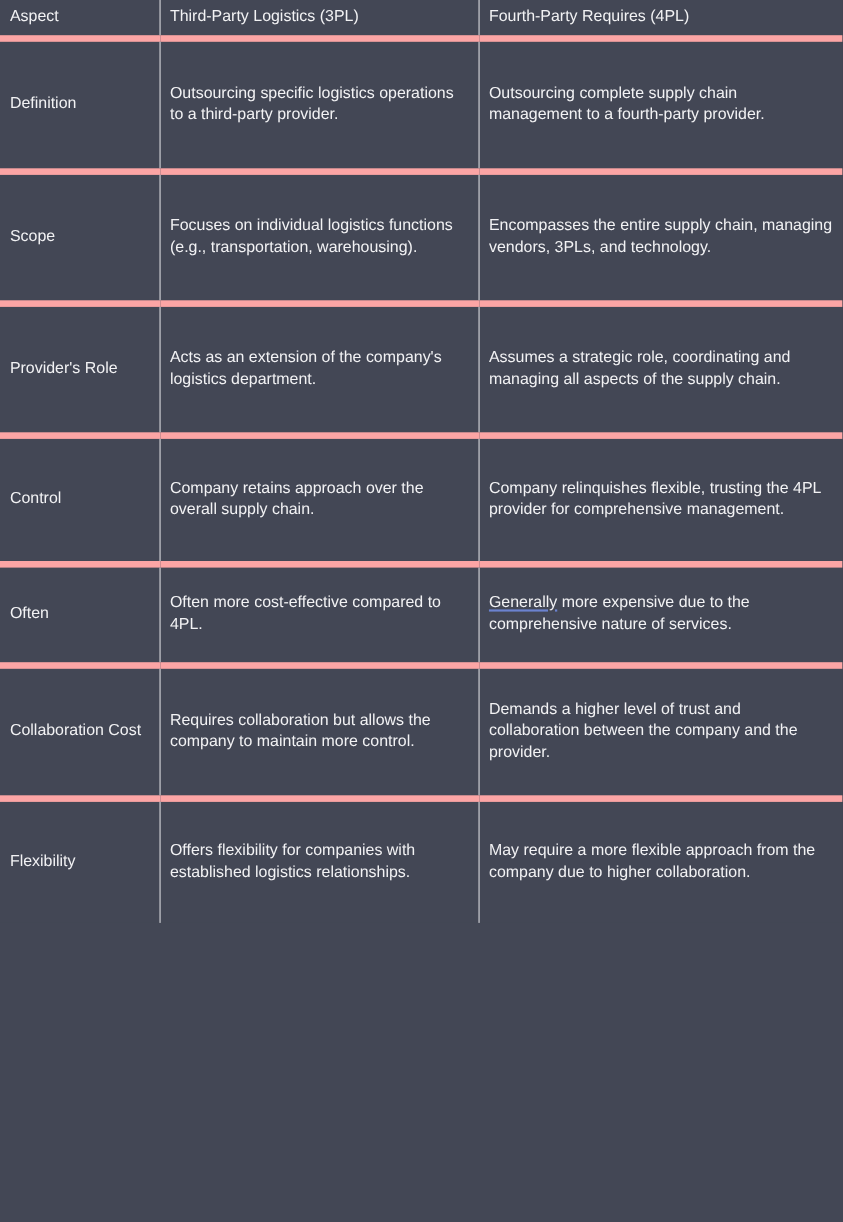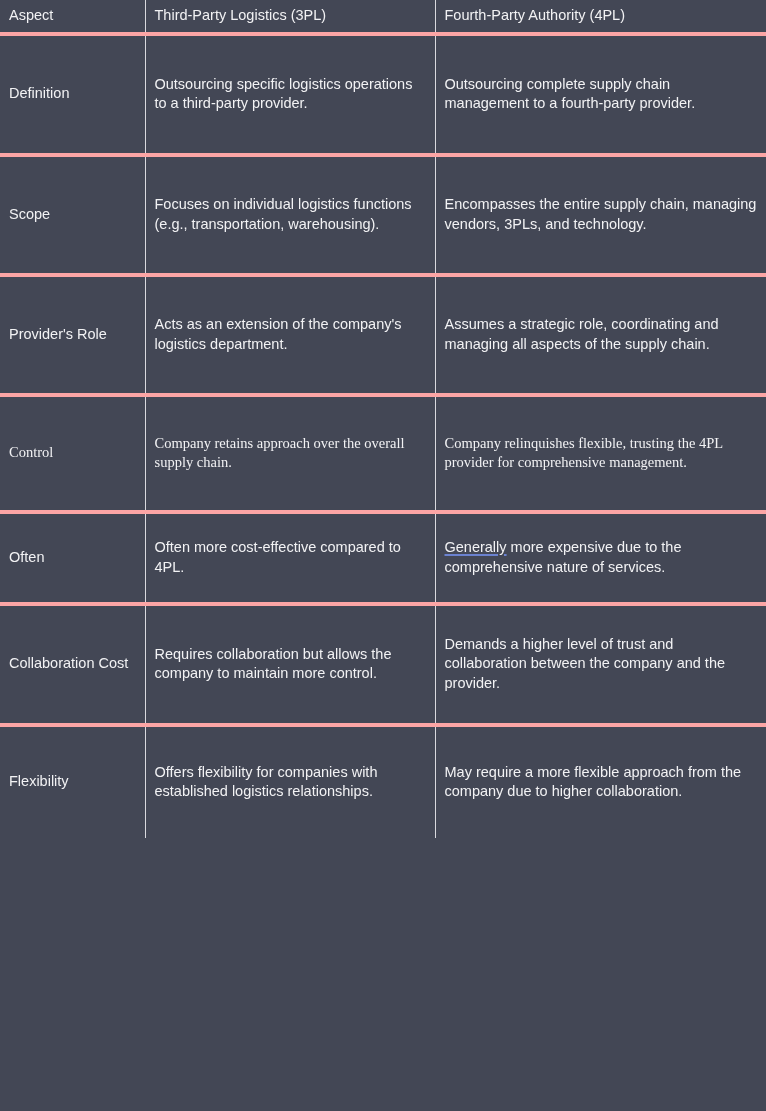--- a/index.html
+++ b/index.html
@@ -24,21 +24,21 @@
     border-collapse: collapse;
     table-layout: fixed;
     background: #434755;
   }
   table.comparison col.c-aspect { width: 145px; }
   table.comparison col.c-3pl    { width: 290px; }
   table.comparison col.c-4pl    { width: 331px; }
 
   table.comparison td {
     border-right: 1px solid #d9d9de;
-    border-bottom: 4px solid #fca5a5;
+    border-bottom: 6px solid #fca5a5;
     color: #f2f2f4;
     font-size: 14.5px;
     line-height: 1.35;
     padding: 6px 9px 6px 9px;
     vertical-align: middle;
     background: #434755;
     text-align: left;
     word-wrap: break-word;
   }
   
@@ -79,21 +79,21 @@
     <tbody>
 
       <tr class="header-row">
         <td class="aspect-cell">
           <span class="cell-text">Aspect</span>
         </td>
         <td class="va-mid">
           <span class="cell-text">Third-Party Logistics (3PL)</span>
         </td>
         <td class="va-mid last-col">
-          <span class="cell-text">Fourth-Party Authority (4PL)</span>
+          <span class="cell-text">Fourth-Party Requires (4PL)</span>
         </td>
       </tr>
 
       <tr style="height:121px;">
         <td class="aspect-cell">
           <span class="cell-text">Definition</span>
         </td>
         <td class="va-mid">
           <span class="cell-text">Outsourcing specific logistics operations to a third-party provider.</span>
         </td>
@@ -119,21 +119,21 @@
           <span class="cell-text">Provider's Role</span>
         </td>
         <td class="va-mid">
           <span class="cell-text">Acts as an extension of the company's logistics department.</span>
         </td>
         <td class="va-mid last-col">
           <span class="cell-text">Assumes a strategic role, coordinating and managing all aspects of the supply chain.</span>
         </td>
       </tr>
 
-      <tr style="height:117px;font-family:Liberation Serif, serif;">
+      <tr style="height:117px;">
         <td class="aspect-cell">
           <span class="cell-text">Control</span>
         </td>
         <td class="va-mid">
           <span class="cell-text">Company retains approach over the overall supply chain.</span>
         </td>
         <td class="va-mid last-col">
           <span class="cell-text">Company relinquishes flexible, trusting the 4PL provider for comprehensive management.</span>
         </td>
       </tr>

